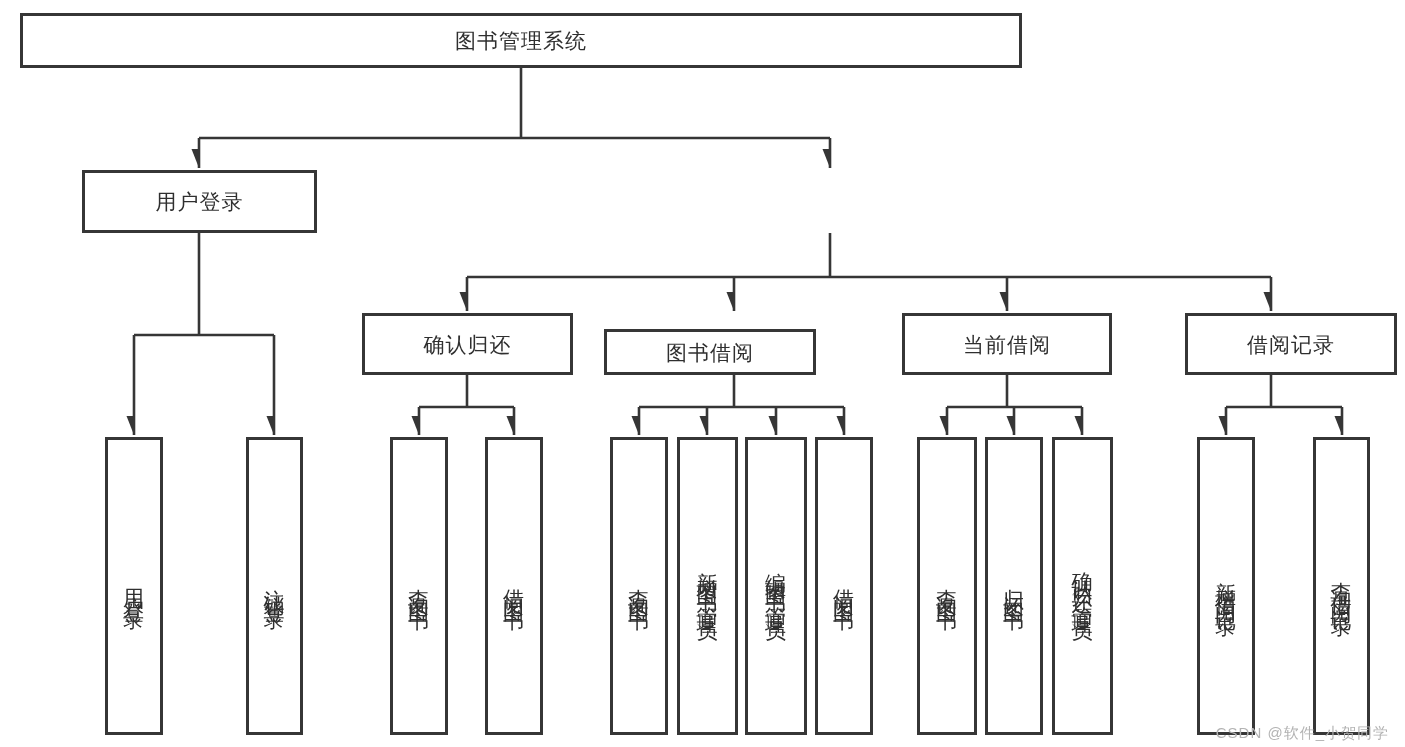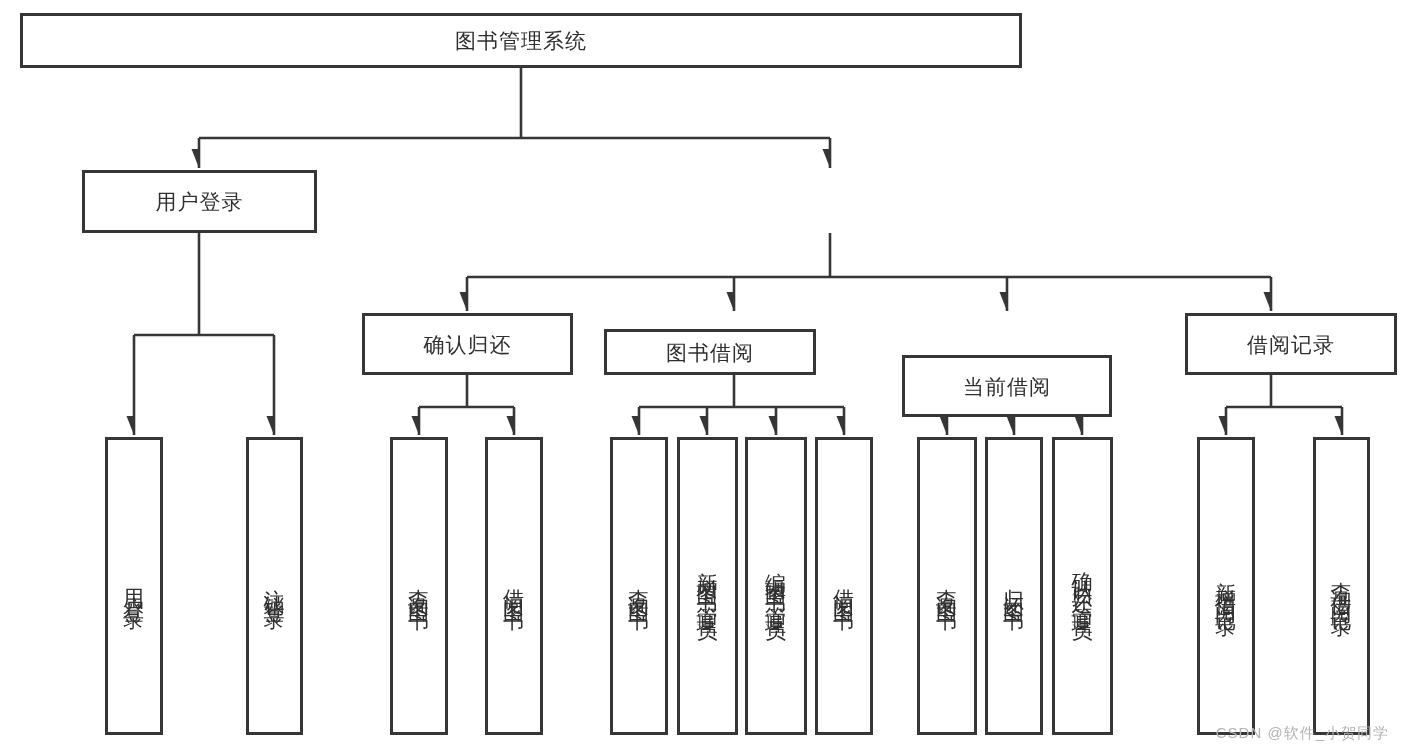--- a/index.html
+++ b/index.html
@@ -112,21 +112,21 @@
       <line x1="1342" y1="407" x2="1342" y2="435" marker-end="url(#arrow)"></line>
     </g>
   </svg>
 
   <div class="node h-label" style="left:20px; top:13px; width:1002px; height:55px;">图书管理系统</div>
 
   <div class="node h-label" style="left:82px; top:170px; width:235px; height:63px;">用户登录</div>
 
   <div class="node h-label" style="left:362px; top:313px; width:211px; height:62px;">确认归还</div>
   <div class="node h-label" style="left:604px; top:313px; width:212px; height:46px;margin-top:16px;">图书借阅</div>
-  <div class="node h-label" style="left:902px; top:313px; width:210px; height:62px;margin-top:42px;">当前借阅</div>
+  <div class="node h-label" style="left:902px; top:313px; width:210px; height:62px;">当前借阅</div>
   <div class="node h-label" style="left:1165px; top:313px; width:212px; height:62px;margin-left:20px;">借阅记录</div>
 
   <div class="node leaf" style="left:105px; top:437px; width:58px; height:298px;">
     <span class="vtext">用户登录</span>
   </div>
   <div class="node leaf" style="left:246px; top:437px; width:57px; height:298px;">
     <span class="vtext">注销登录</span>
   </div>
 
   <div class="node leaf" style="left:390px; top:437px; width:58px; height:298px;">

